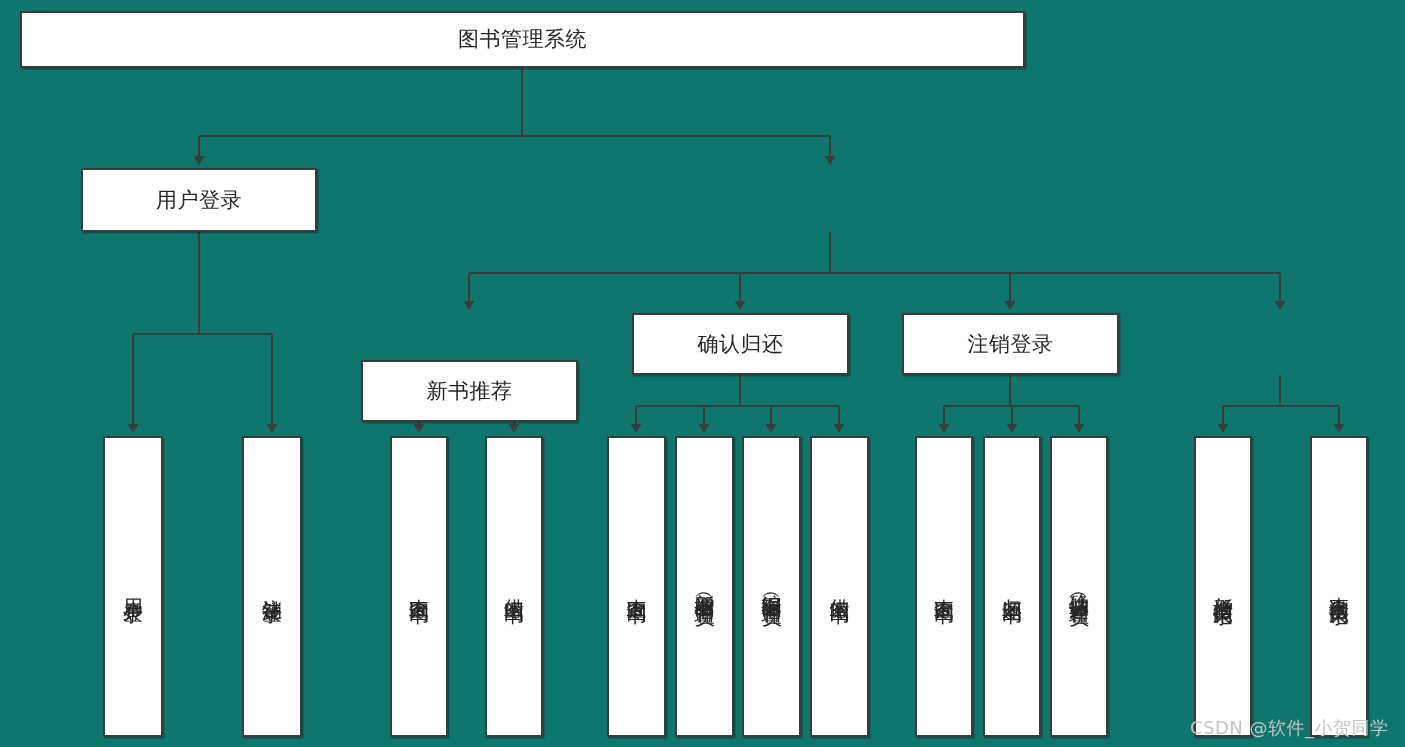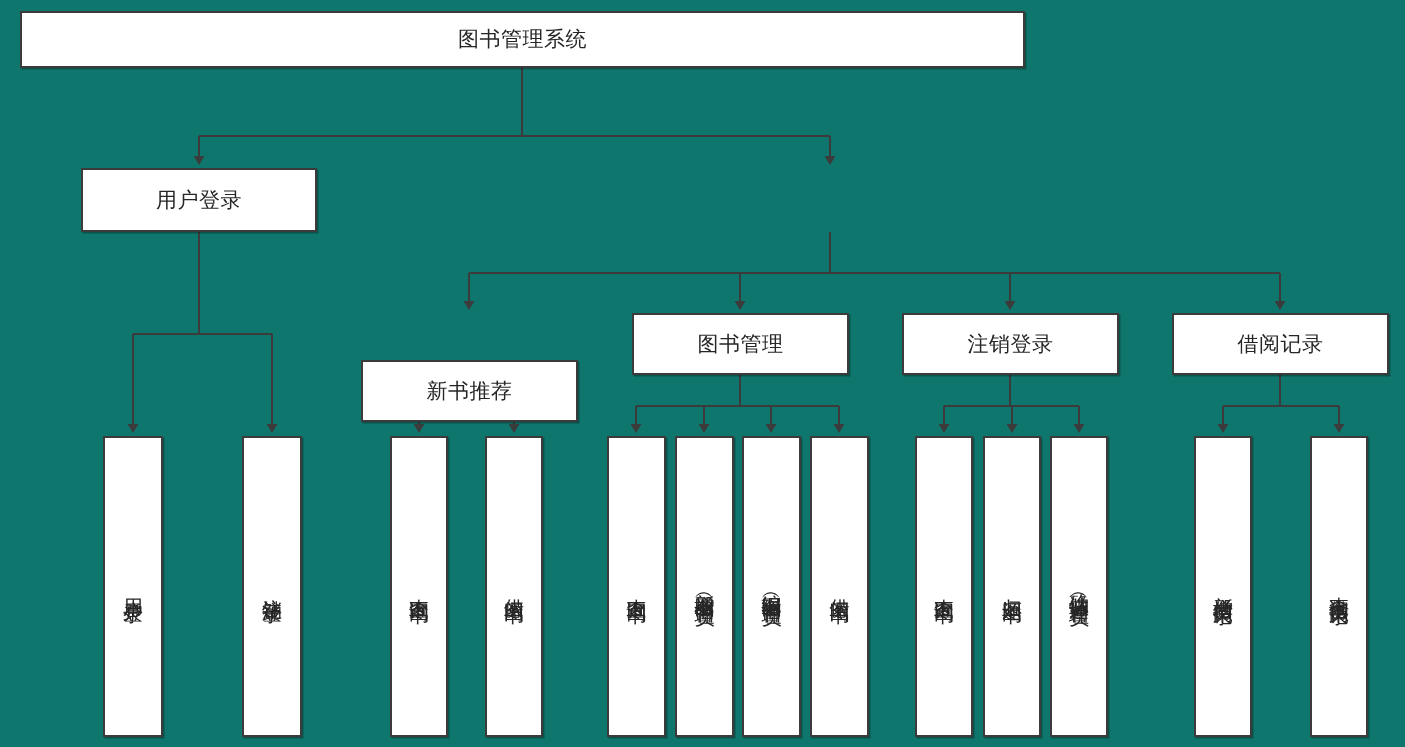--- a/index.html
+++ b/index.html
@@ -115,27 +115,24 @@
   </div>
 
   <div class="node horizontal" style="left: 81px; top: 168px; width: 236px; height: 64px;">
     <span class="node-label">用户登录</span>
   </div>
 
   <div class="node horizontal" style="left: 361px; top: 313px; width: 217px; height: 62px; margin-top: 47px;">
     <span class="node-label">新书推荐</span>
   </div>
   <div class="node horizontal" style="left: 632px; top: 313px; width: 217px; height: 62px;">
-    <span class="node-label">图书管理</span>
+    <span class="node-label">确认归还</span>
   </div>
   <div class="node horizontal" style="left: 902px; top: 313px; width: 217px; height: 62px;">
     <span class="node-label">注销登录</span>
-  </div>
-  <div class="node horizontal" style="left: 1172px; top: 313px; width: 217px; height: 62px;">
-    <span class="node-label">借阅记录</span>
   </div>
 
   <div class="node vertical" style="left: 103px; top: 436px; width: 60px; height: 301px;">
     <span class="node-label">用户登录</span>
   </div>
   <div class="node vertical" style="left: 242px; top: 436px; width: 60px; height: 301px;">
     <span class="node-label">注销登录</span>
   </div>
   <div class="node vertical" style="left: 390px; top: 436px; width: 58px; height: 301px;">
     <span class="node-label">查询图书</span>
@@ -164,13 +161,14 @@
   <div class="node vertical" style="left: 1050px; top: 436px; width: 58px; height: 301px;">
     <span class="node-label">确认归还（管理员）</span>
   </div>
   <div class="node vertical" style="left: 1194px; top: 436px; width: 58px; height: 301px;">
     <span class="node-label">新增借阅记录</span>
   </div>
   <div class="node vertical" style="left: 1310px; top: 436px; width: 58px; height: 301px;">
     <span class="node-label">查询借阅记录</span>
   </div>
 
+  <div class="watermark" style="left: 1190px; top: 716px; color: rgb(196, 196, 196);">CSDN @软件_小贺同学</div>
 </div>
 
 </body></html>

